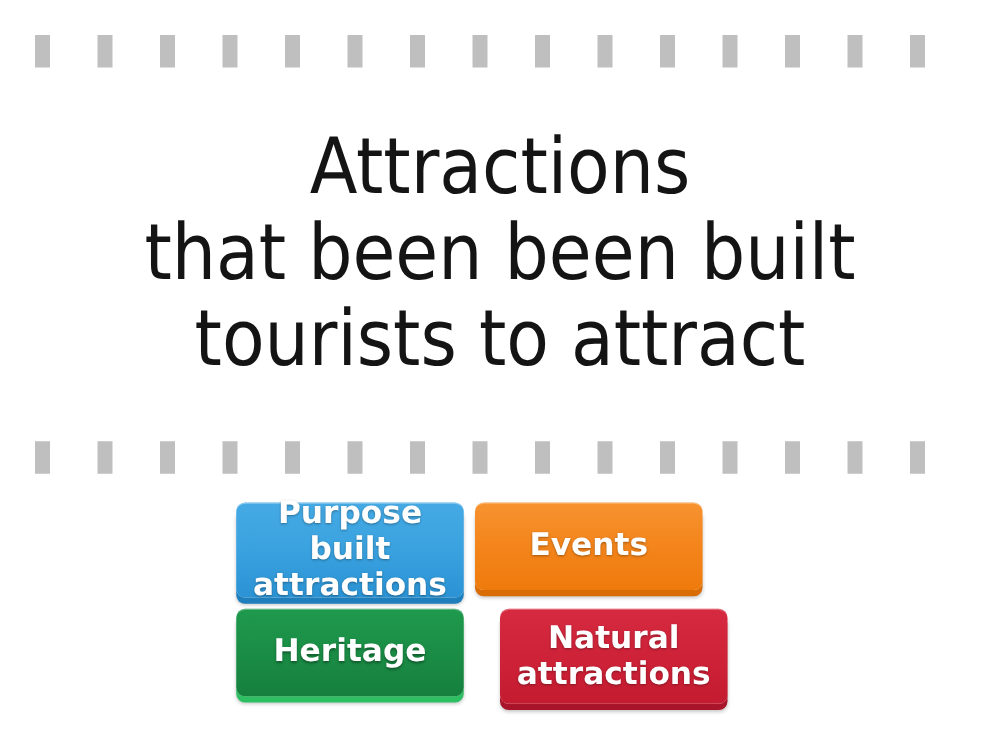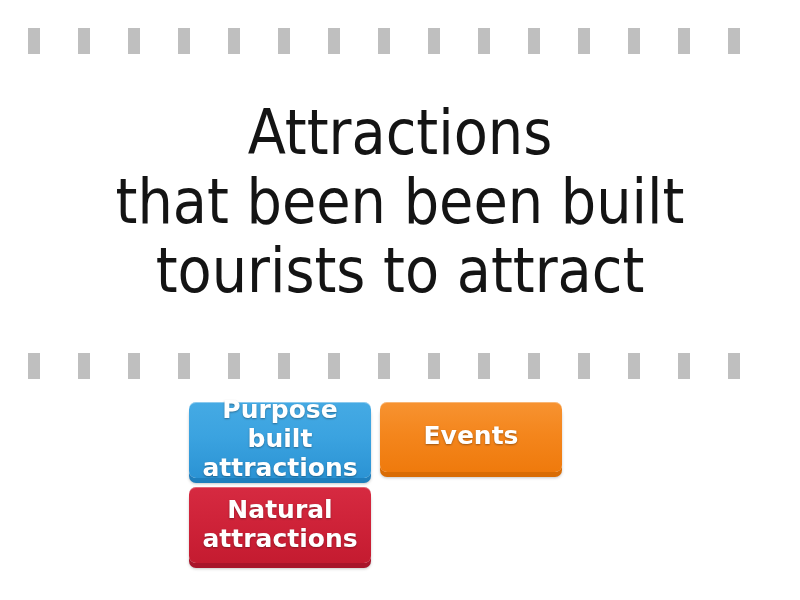--- a/index.html
+++ b/index.html
@@ -125,20 +125,21 @@
     background: linear-gradient(to bottom, #1f9a4d 0%, #1b8e46 45%, #16803e 100%);
     box-shadow: inset 0 1px 0 rgba(255,255,255,0.28),
                 0 5px 0 #2fbf63,
                 0 6px 3px rgba(0,0,0,0.22);
   }
   .answer.red {
     background: linear-gradient(to bottom, #d62a41 0%, #cf2339 45%, #c41b30 100%);
     box-shadow: inset 0 1px 0 rgba(255,255,255,0.28),
                 0 5px 0 #a8152a,
                 0 6px 3px rgba(0,0,0,0.22);
+    margin-left: 20px;
   }
 </style>
 </head>
 <body>
 
 <div class="quiz-card">
 
   <div class="dash-row top">
     <span class="dash"></span>
     <span class="dash"></span>
@@ -184,19 +185,22 @@
   <div class="answers">
     <div class="answer-row">
       <div class="answer blue two-line">
         <span class="answer-label">Purpose built attractions</span>
       </div>
       <div class="answer orange one-line">
         <span class="answer-label">Events</span>
       </div>
     </div>
     <div class="answer-row">
+      <div class="answer green one-line">
+        <span class="answer-label">Heritage</span>
+      </div>
       <div class="answer red two-line">
         <span class="answer-label">Natural attractions</span>
       </div>
     </div>
   </div>
 
 </div>
 
 </body></html>

